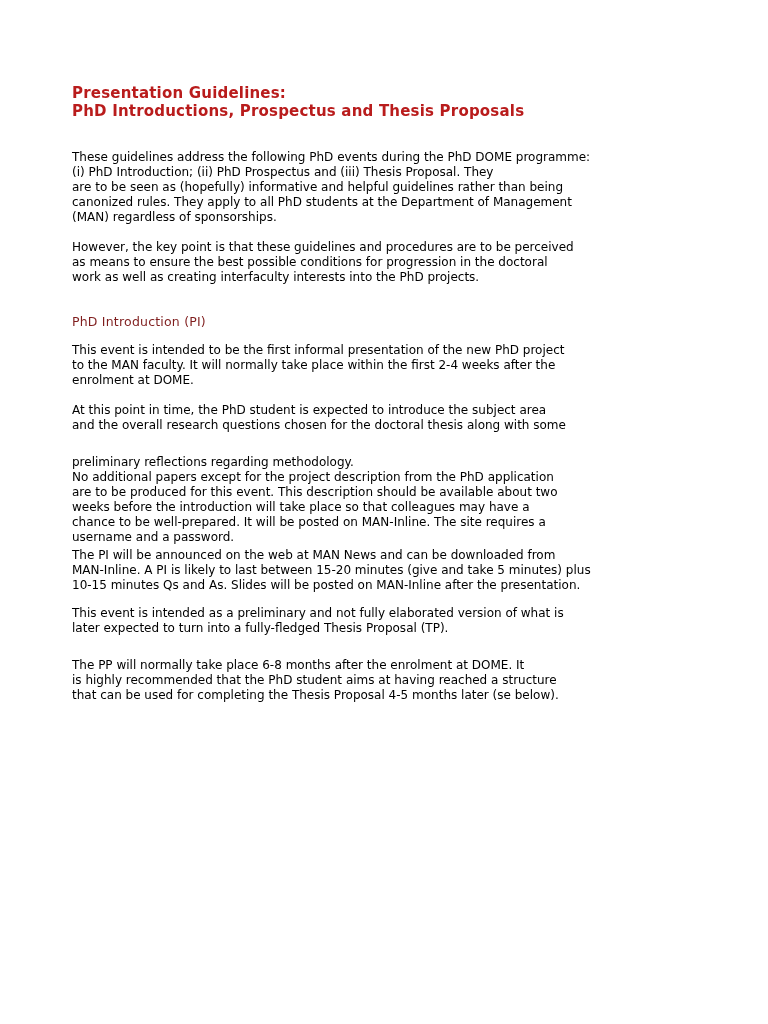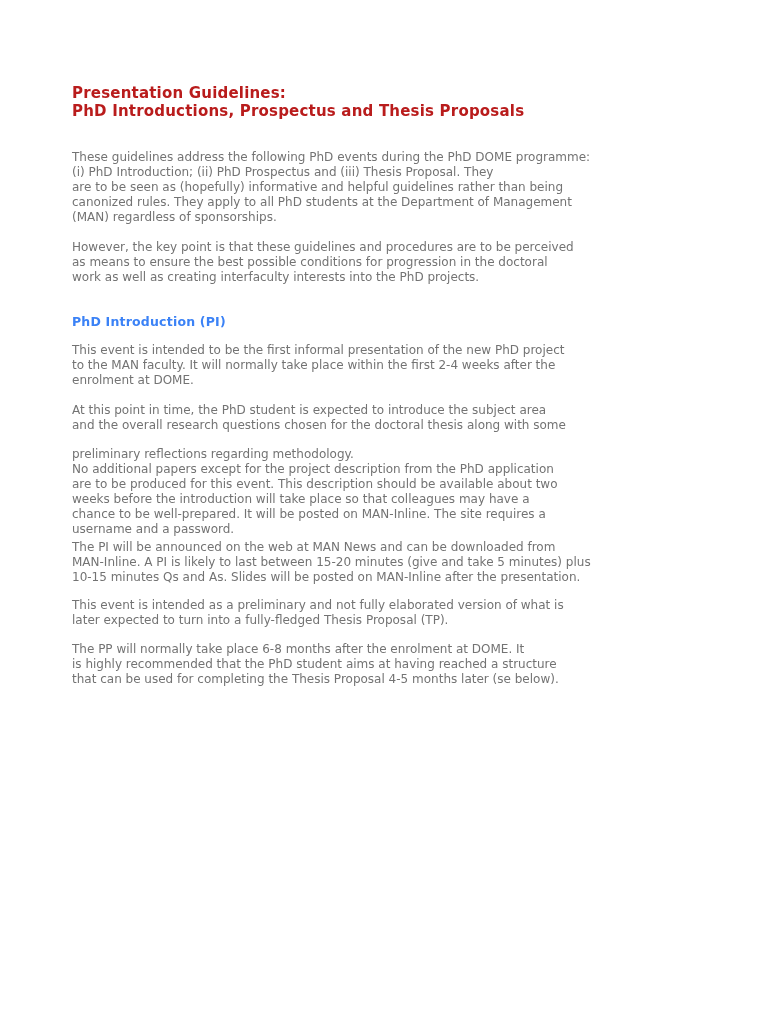--- a/index.html
+++ b/index.html
@@ -43,33 +43,33 @@
     font-size: 15px;
     font-weight: bold;
     color: #b91c1c;
     line-height: 18px;
     letter-spacing: 0.2px;
     white-space: pre-line;
   }
   p.body-par {
     margin: 15px 0 0 0;
     font-size: 12px;
-    color: #737373;
+    color: #000000;
     line-height: 15px;
     white-space: pre-line;
   }
   p.body-par.first-after-title { margin-top: 30px; }
-  p.body-par.tight { margin-top: 14px; }
+  p.body-par.tight { margin-top: 22px; }
   p.body-par.tighter { margin-top: 3px; }
   p.body-par.after-heading { margin-top: 13px; }
   h2.sec-heading {
     margin: 29px 0 0 0;
     font-size: 12.5px;
-    font-weight: bold;
-    color: #3b82f6;
+    font-weight: normal;
+    color: #7f1d1d;
     line-height: 16px;
     letter-spacing: 0.2px;
   }
   h2.sec-heading.second { margin-top: 32px; }
 </style>
 </head>
 <body>
 
 <div class="page">
   <div class="content">

